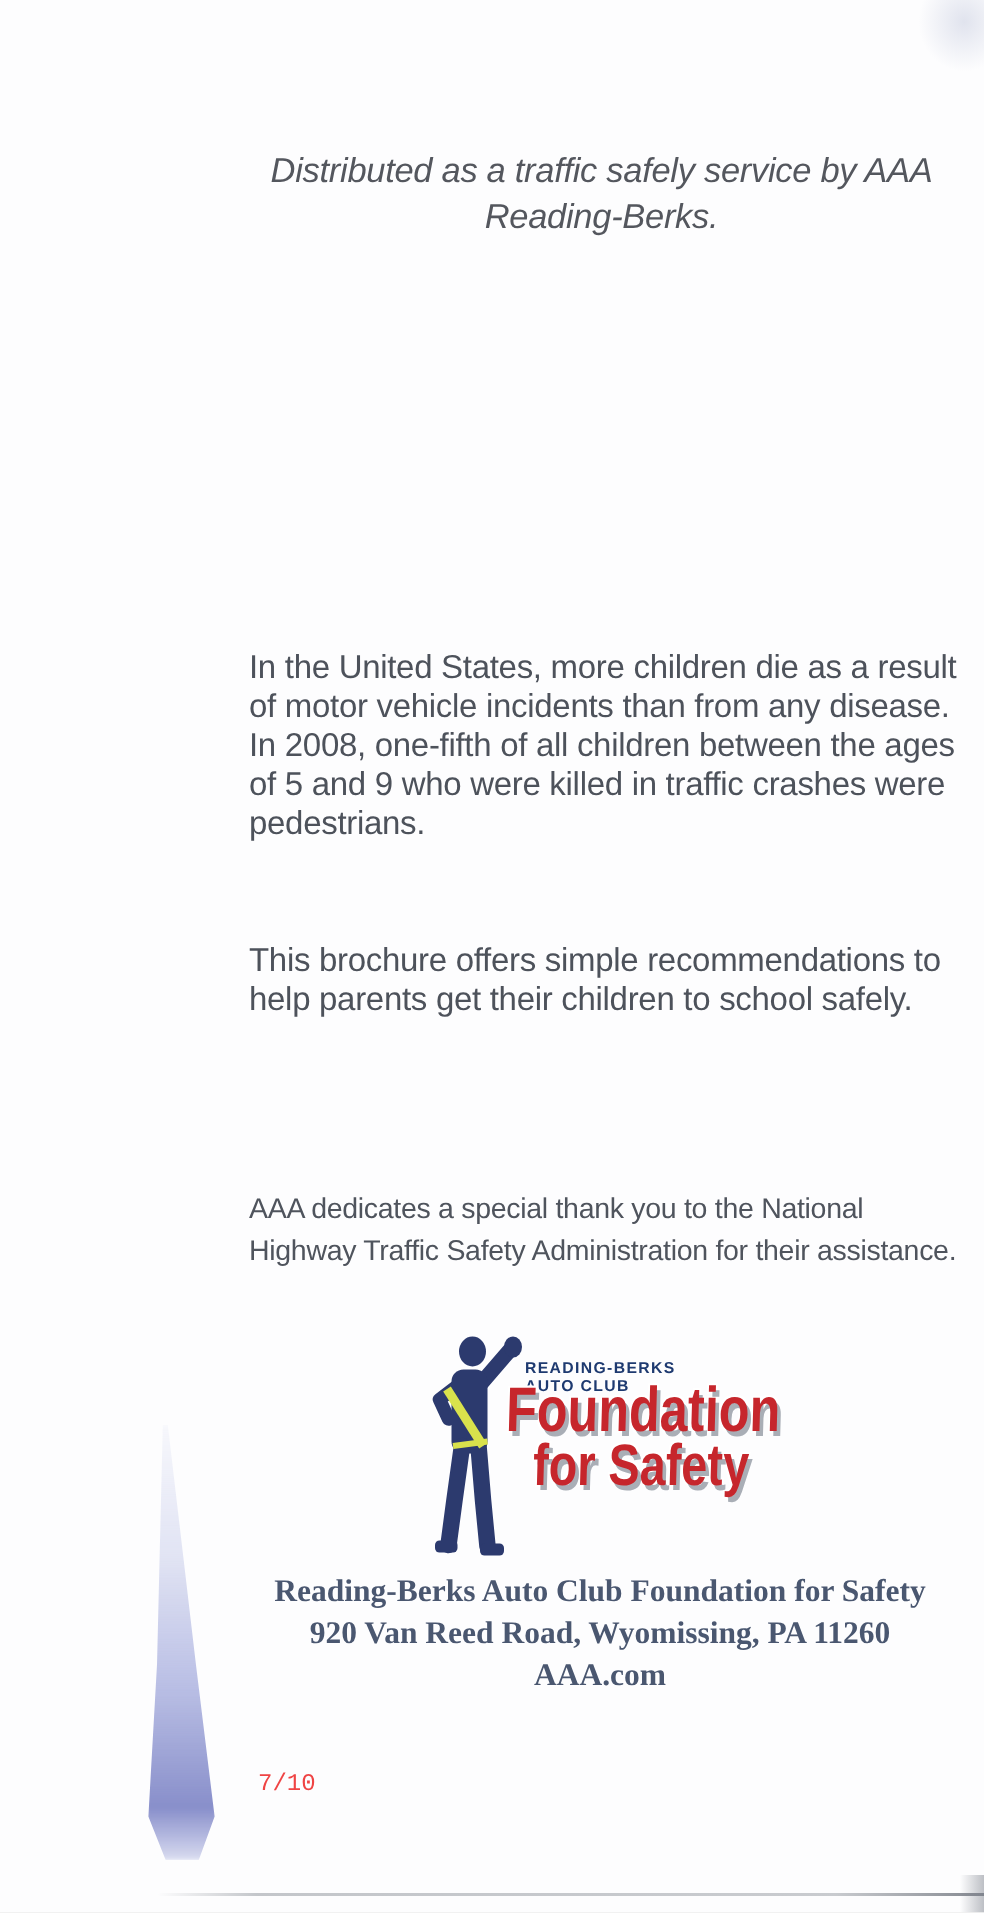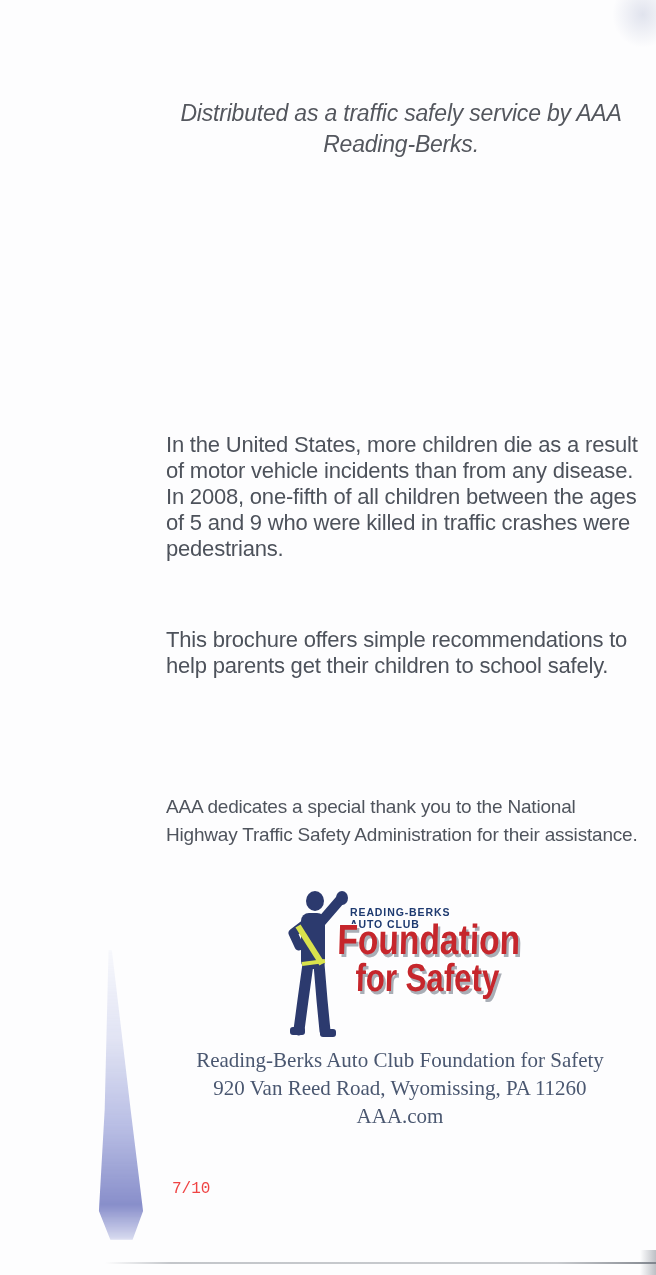--- a/index.html
+++ b/index.html
@@ -42,21 +42,21 @@
     transform-origin:left top;
     text-shadow:3px 3px 0 #a9aeb6, -1.5px -1.5px 0 #ffffff, 1.5px -1.5px 0 #ffffff,
                 -1.5px 1.5px 0 #ffffff, 1.5px 1.5px 0 #ffffff;
   }
   .logo-title1{left:74px;top:30px;font-size:42px;transform:scaleX(0.8) skewX(-2deg);}
   .logo-title2{left:92px;top:70px;font-size:39px;transform:scaleX(0.8) skewX(-2deg);}
   
   .address{
     position:absolute;left:150px;top:1046px;width:500px;
     font-family:"Liberation Serif", serif;
-    font-size:21px;line-height:28px;text-align:center;color:#4a5770;
+    font-size:21px;line-height:28px;text-align:center;color:#4a5770;font-weight:bold;
   }
   .pagecode{
     position:absolute;left:172px;top:1180px;
     font-family:Liberation Mono, monospace;font-size:16px;color:#ef4444;
   }
   
   .streak{
     position:absolute;left:97px;top:950px;width:48px;height:290px;
     background:linear-gradient(180deg,
       rgba(195,202,235,0.10) 0%,

